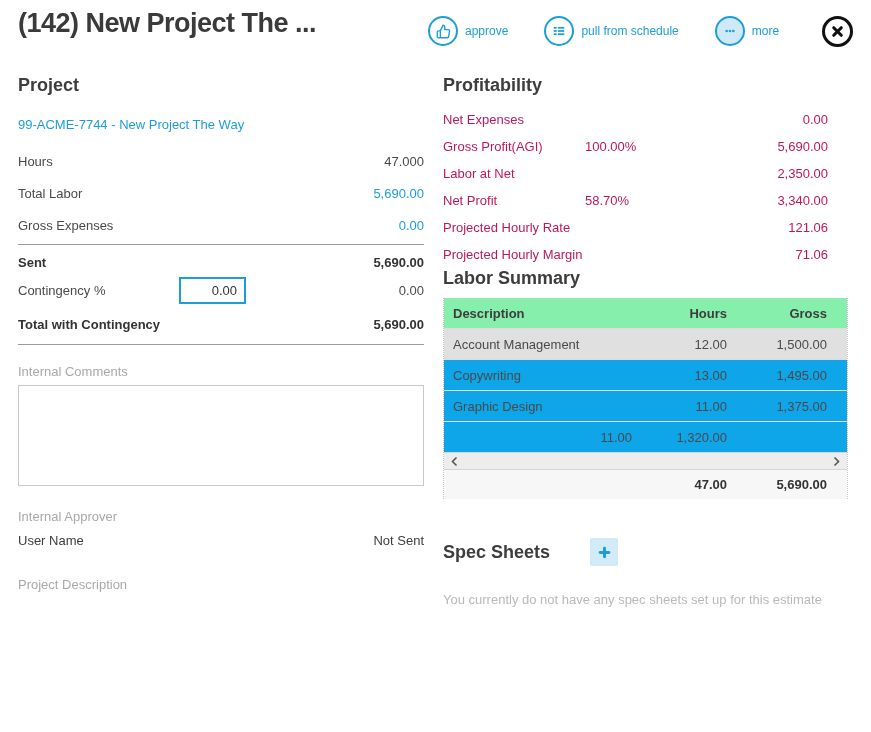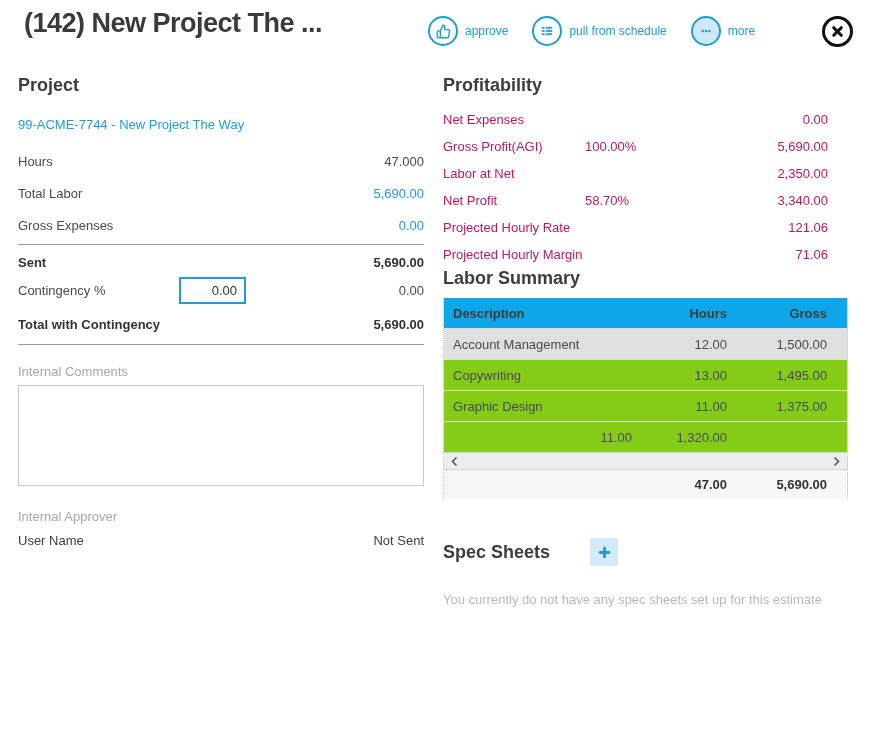--- a/index.html
+++ b/index.html
@@ -10,34 +10,34 @@
     height: 732px;
     background: #ffffff;
     font-family: "Liberation Sans", sans-serif;
     overflow: hidden;
     color: #4a4a4a;
   }
 
   
   .hdr-title {
     position: absolute;
-    left: 24px; top: 8px;
+    left: 18px; top: 8px;
     margin: 0;
     font-size: 27px;
     font-weight: 700;
     letter-spacing: -0.5px;
     color: #3a3a3a;
     white-space: nowrap;
   }
   .hdr-actions {
     position: absolute;
     left: 428px; top: 16px;
     display: flex;
     align-items: center;
-    gap: 24px;
+    gap: 36px;
   }
   .action-btn {
     display: flex;
     align-items: center;
     gap: 7px;
     background: none;
     border: none;
     padding: 0;
     cursor: pointer;
     color: #1b9ed9;
@@ -184,27 +184,27 @@
     border-right: 1px dotted #c7c7c7;
   }
   .t-grid {
     display: grid;
     grid-template-columns: 1fr 95px 100px;
     align-items: center;
     padding: 0 20px 0 9px;
   }
   .t-head {
     height: 30px;
-    background: #0ea5e9;
+    background: #86efac;
     font-weight: 700;
     color: #3d3d3d;
   }
   .t-row {
     height: 31px;
-    background: #84cc16;
+    background: #0ea5e9;
     border-top: 1px solid #dddddd;
     cursor: pointer;
     color: #4a4a4a;
   }
   .t-row.selected { background: #e0e0e0; }
   .t-num { text-align: right; }
   .t-scroll {
     height: 18px;
     background: #ededed;
     border-top: 1px solid #d5d5d5;
@@ -342,20 +342,21 @@
 
     <label class="muted-label comments-label">Internal Comments</label>
     <textarea class="comments-box" style=""></textarea>
 
     <span class="muted-label approver-label">Internal Approver</span>
     <div class="approver-row">
       <span>User Name</span>
       <span>Not Sent</span>
     </div>
 
+    <span class="muted-label projdesc-label">Project Description</span>
   </div>
 
   <div class="col-right">
 
     <h2 class="section-title profitability-title">Profitability</h2>
 
     <div class="prof-rows">
       <div class="prof-row">
         <span class="plabel">Net Expenses</span>
         <span class="ppct"></span>

